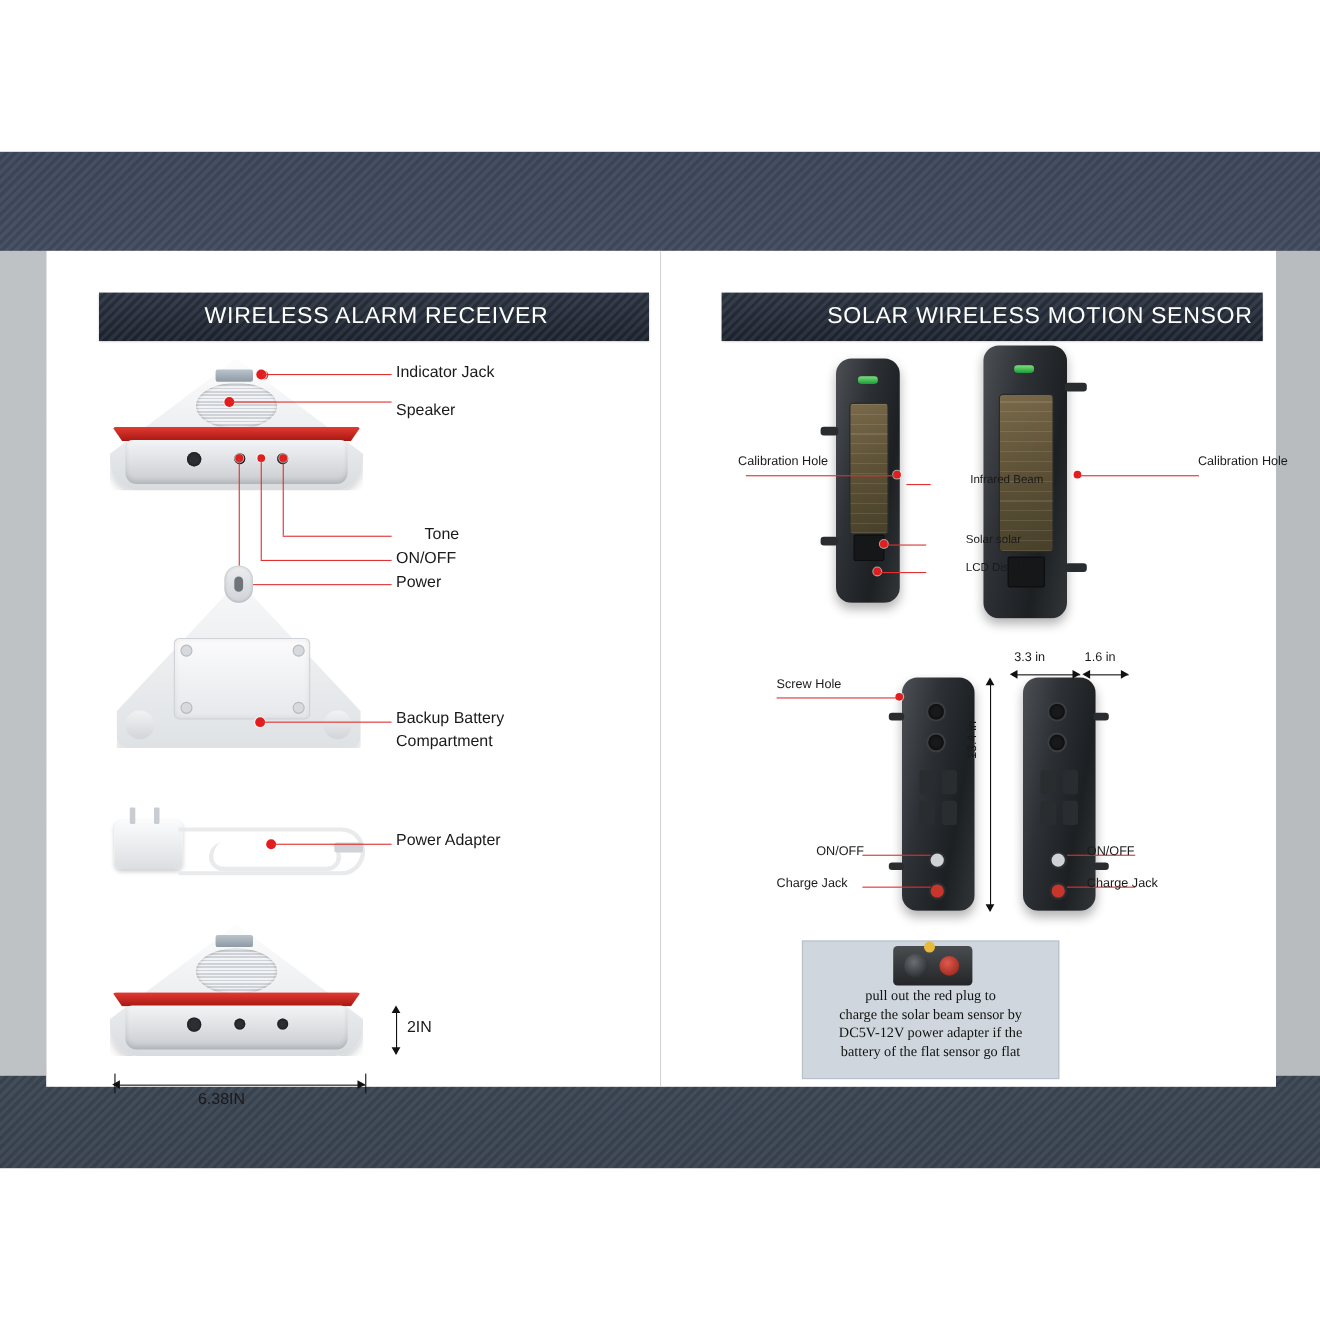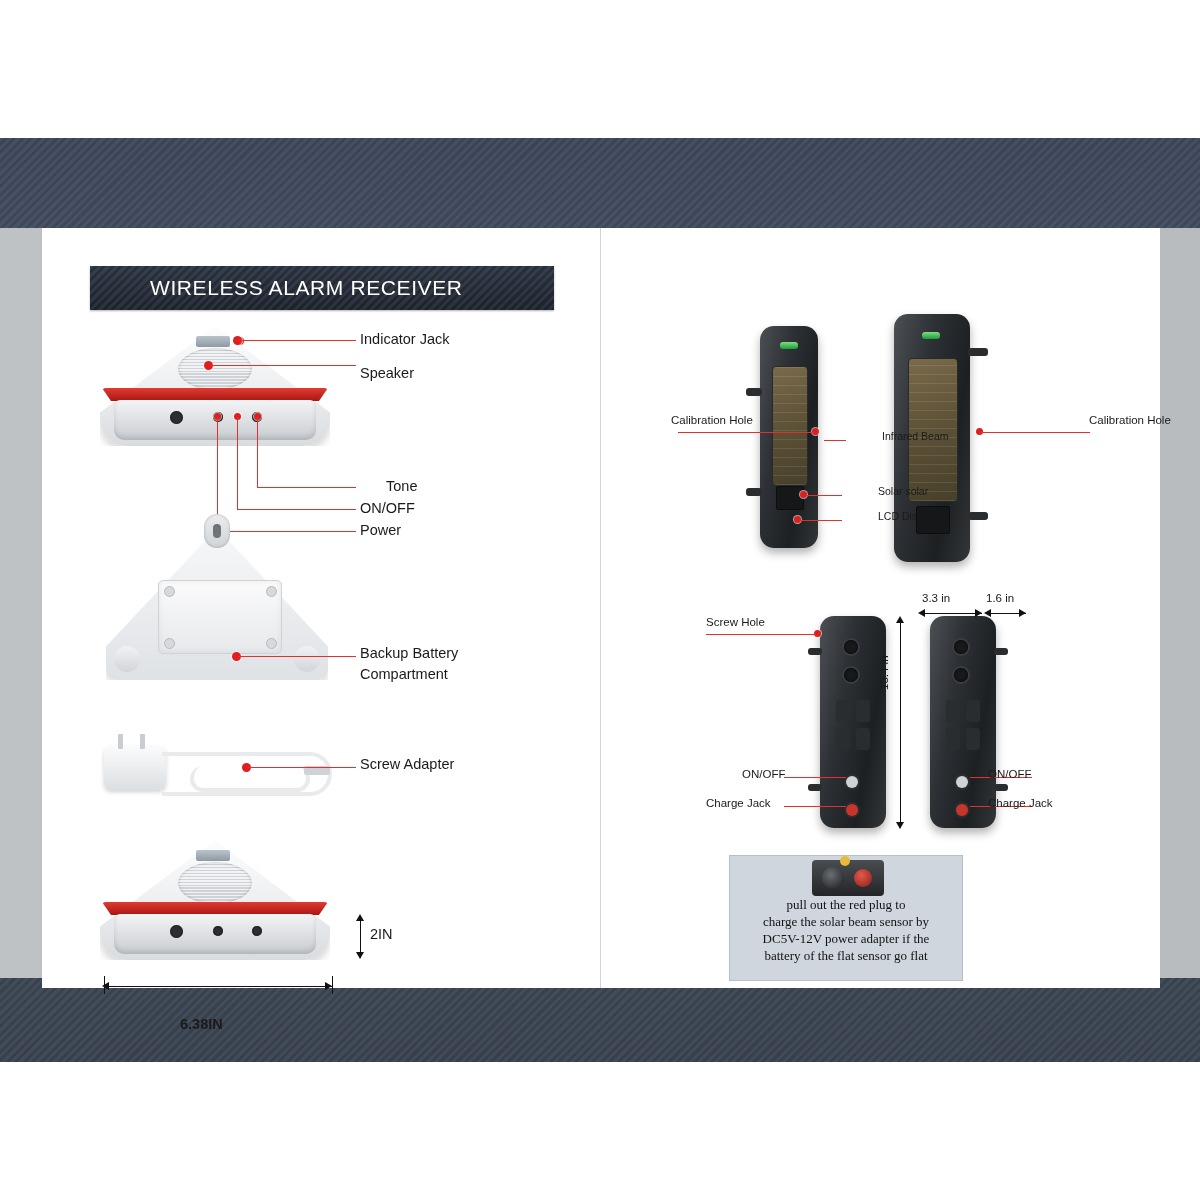--- a/index.html
+++ b/index.html
@@ -50,20 +50,21 @@
   }
 
   
   .sec-head{
     position:absolute;height:44px;
     background:
       repeating-linear-gradient(135deg, rgba(255,255,255,0.06) 0 3px, rgba(0,0,0,0.06) 3px 6px),
       linear-gradient(180deg,#2c3442 0%, #1d242f 100%);
     display:flex;align-items:center;
     box-shadow:0 1px 2px rgba(0,0,0,0.3);
+    padding-left:36px;
   }
   .sec-head span{
     color:#fff;font-size:21px;letter-spacing:.6px;padding-left:60px;
   }
   #sec-left{left:48px;top:38px;width:464px;}
   #sec-right{left:614px;top:38px;width:456px;}
 
   
   .lbl{
     position:absolute;font-size:14.5px;color:#1a1a1a;white-space:nowrap;
@@ -301,21 +302,21 @@
       <div class="plugbody"></div>
       <div class="prong" style="left:14px;top:-4px;"></div>
       <div class="prong" style="left:36px;top:-4px;"></div>
       <div class="cable"></div>
       <div class="cable2"></div>
       <div class="tip"></div>
     </div>
 
     <div class="dot" style="left:200px;top:535px;"></div>
     <div class="line" style="left:206px;top:539px;width:108px;"></div>
-    <div class="lbl" style="left:318px;top:528px;">Screw Adapter</div>
+    <div class="lbl" style="left:318px;top:528px;">Power Adapter</div>
 
     <div class="alarm" style="left:58px;top:612px;width:230px;height:120px;">
       <div class="body"></div>
       <div class="grille"></div>
       <div class="lcd"></div>
       <div class="redstripe"></div>
       <div class="base"></div>
       <div class="ports">
         <div class="port"></div>
         <div class="port small"></div>
@@ -326,22 +327,25 @@
     <div class="dim-line-v" style="left:318px;top:688px;height:42px;"></div>
     <div class="arrow-u" style="left:314px;top:686px;"></div>
     <div class="arrow-d" style="left:314px;top:724px;"></div>
     <div class="lbl" style="left:328px;top:698px;">2IN</div>
 
     <div class="dim-line-h" style="left:62px;top:758px;width:228px;"></div>
     <div class="arrow-l" style="left:60px;top:754px;"></div>
     <div class="arrow-r" style="left:283px;top:754px;"></div>
     <div class="dim-line-v" style="left:62px;top:748px;height:18px;"></div>
     <div class="dim-line-v" style="left:290px;top:748px;height:18px;"></div>
-    <div class="lbl" style="left:138px;top:788px;font-weight:bold;">6.38IN</div>
-
+    <div class="lbl" style="left:138px;top:764px;">6.38IN</div>
+
+    <div class="sec-head" id="sec-right">
+      <span>SOLAR WIRELESS MOTION SENSOR</span>
+    </div>
 
     <div class="sensor" style="left:718px;top:98px;width:58px;height:222px;">
       <div class="solar" style="left:12px;top:40px;width:34px;height:118px;"></div>
       <div class="ledgreen" style="left:20px;top:16px;"></div>
       <div class="lcdwin" style="left:16px;top:160px;width:26px;height:22px;"></div>
       <div class="clip" style="left:-14px;top:62px;width:16px;height:8px;"></div>
       <div class="clip" style="left:-14px;top:162px;width:16px;height:8px;"></div>
     </div>
 
     <div class="sensor" style="left:852px;top:86px;width:76px;height:248px;">

